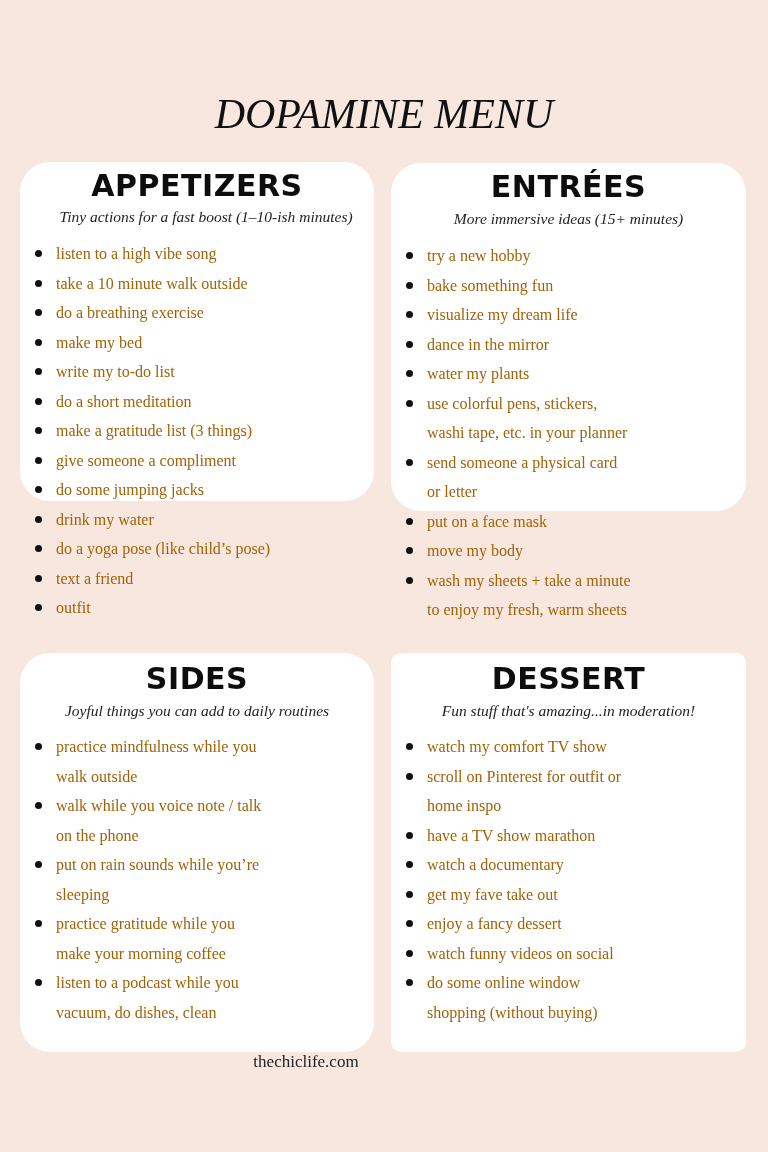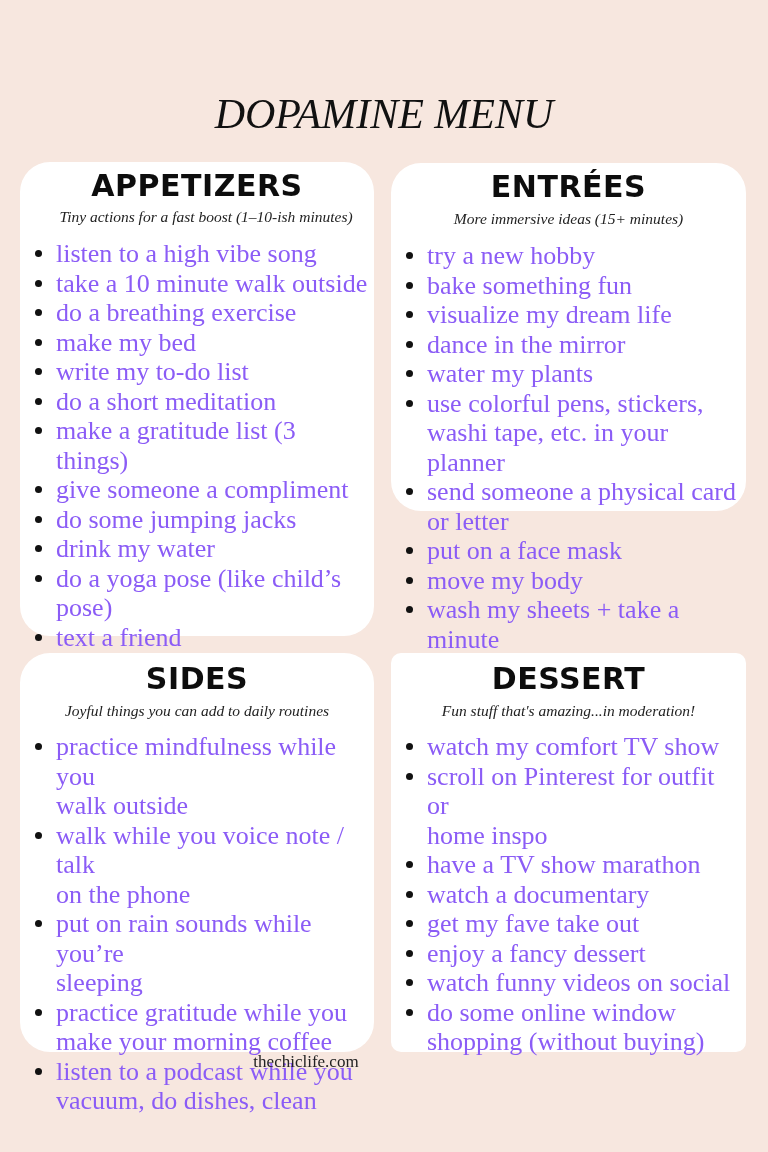--- a/index.html
+++ b/index.html
@@ -21,21 +21,21 @@
     color: #111;
     line-height: 76px;
     margin: 0; font-weight: normal;
   }
   .card {
     position: absolute;
     background: #ffffff;
     border-radius: 30px;
     box-sizing: border-box;
   }
-  #card-appetizers { left: 20px; top: 162px; width: 354px; height: 474px; text-decoration: underline; }
+  #card-appetizers { left: 20px; top: 162px; width: 354px; height: 339px; text-decoration: underline; }
   #card-entrees    { left: 391px; top: 163px; width: 355px; height: 348px; }
   #card-sides      { left: 20px; top: 653px; width: 354px; height: 399px; }
   #card-dessert    { left: 391px; top: 653px; width: 355px; height: 399px; border-radius: 10px; }
 
   .card-heading {
     text-align: center;
     font-family: "DejaVu Sans", "Liberation Sans", sans-serif;
     font-weight: bold;
     font-size: 30px;
     letter-spacing: 0.5px;
@@ -57,23 +57,23 @@
   .items {
     list-style: none;
     margin: 0; padding: 0;
     position: absolute;
     left: 12px; right: 4px;
   }
   .items li {
     position: relative;
     padding-left: 24px;
     font-family: "Liberation Serif", "DejaVu Serif", serif;
-    font-size: 26px;
+    font-size: 16px;
     line-height: 29.5px;
-    color: #8b5cf6;
+    color: #a16207;
     white-space: pre-line;
   }
   .items li .bullet {
     position: absolute; left: 3px; top: 11px;
     width: 7px; height: 7px; border-radius: 50%;
     background: #111;
   }
   #card-appetizers .card-heading, #card-entrees .card-heading { top: 6px; }
   #card-appetizers .card-sub { top: 45px; padding-left: 18px; }
   #card-entrees .card-sub { top: 46px; }
@@ -106,21 +106,21 @@
       <li><span class="bullet"></span><span>do a breathing exercise</span></li>
       <li><span class="bullet"></span><span>make my bed</span></li>
       <li><span class="bullet"></span><span>write my to-do list</span></li>
       <li><span class="bullet"></span><span>do a short meditation</span></li>
       <li><span class="bullet"></span><span>make a gratitude list (3 things)</span></li>
       <li><span class="bullet"></span><span>give someone a compliment</span></li>
       <li><span class="bullet"></span><span>do some jumping jacks</span></li>
       <li><span class="bullet"></span><span>drink my water</span></li>
       <li><span class="bullet"></span><span>do a yoga pose (like child’s pose)</span></li>
       <li><span class="bullet"></span><span>text a friend</span></li>
-      <li><span class="bullet"></span><span>exercise</span></li>
+      <li><span class="bullet"></span><span>outfit</span></li>
     </ul>
 </section>
 
 <section class="card" id="card-entrees">
   <h2 class="card-heading">ENTRÉES</h2>
   <p class="card-sub">More immersive ideas (15+ minutes)</p>
   <ul class="items">
       <li><span class="bullet"></span><span>try a new hobby</span></li>
       <li><span class="bullet"></span><span>bake something fun</span></li>
       <li><span class="bullet"></span><span>visualize my dream life</span></li>

